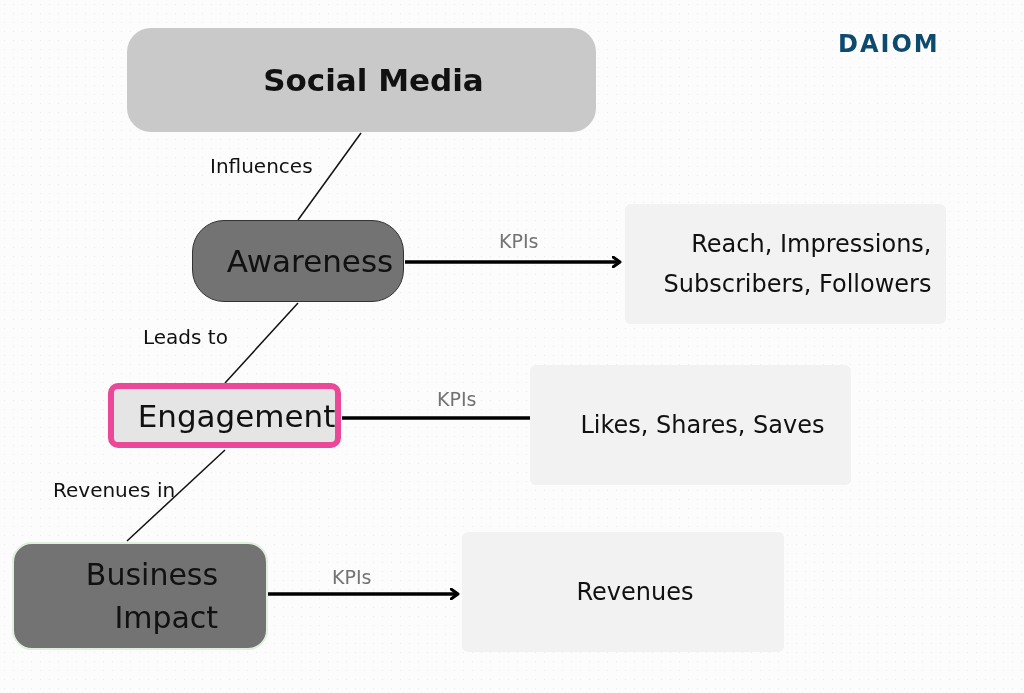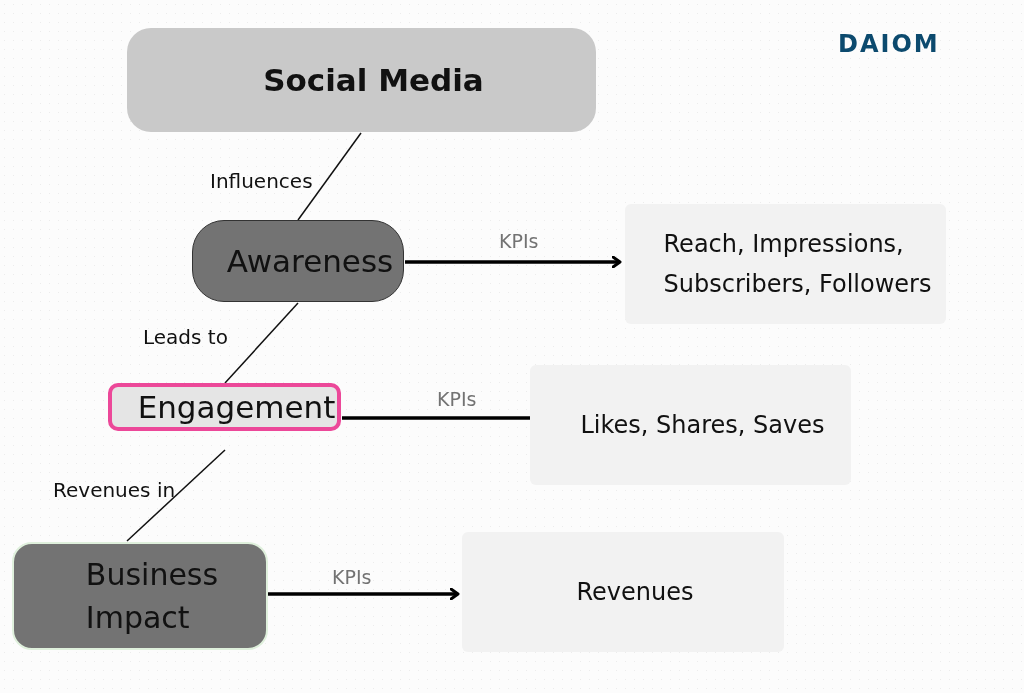--- a/index.html
+++ b/index.html
@@ -7,35 +7,35 @@
     width: 1024px; height: 693px; position: relative; overflow: hidden;
     background-color: #fcfcfc;
     background-image: radial-gradient(#ececec 0.8px, transparent 1px);
     background-size: 9px 9px;
     font-family: "DejaVu Sans", sans-serif;
     color: #111;
   }
   .abs { position: absolute; }
   .node {
     position: absolute; display: flex; align-items: center; justify-content: center;
-    text-align: left; box-sizing: border-box; padding-left: 24px;
+    text-align: right; box-sizing: border-box; padding-left: 24px;
   }
   .root {
     left: 127px; top: 28px; width: 469px; height: 104px;
     background: #c9c9c9; border-radius: 24px;
     font-weight: bold; font-size: 31px; line-height: 46px;
   }
   .awareness {
     left: 192px; top: 220px; width: 212px; height: 82px;
     background: #737373; border: 1.5px solid #333; border-radius: 32px;
     font-size: 31px;
   }
   .engagement {
-    left: 108px; top: 383px; width: 233px; height: 48px;
-    background: #e5e5e5; border: 4px solid #ec4899; border-radius: 10px;
+    left: 108px; top: 383px; width: 233px; height: 65px;
+    background: #e5e5e5; border: 6px solid #ec4899; border-radius: 10px;
     font-size: 31px;
   }
   .business {
     left: 12px; top: 542px; width: 256px; height: 108px;
     background: #737373; border: 2px solid #dff0dc; border-radius: 20px;
     font-size: 30px; line-height: 43px;
   }
   .kpi-box {
     background: #f2f2f2; border-radius: 6px;
     font-size: 24px; line-height: 40px; color: #111;
@@ -71,21 +71,21 @@
 </svg>
 
 <div class="abs logo">DAIOM</div>
 
 <div class="node root">
   <div>
     <div>Social Media</div>
   </div>
 </div>
 
-<div class="abs label" style="left:210px; top:169px;">Influences</div>
+<div class="abs label" style="left:210px; top:154px;">Influences</div>
 <div class="abs label" style="left:143px; top:325px;">Leads to</div>
 <div class="abs label" style="left:53px; top:478px;">Revenues in</div>
 
 <div class="node awareness">
   <span>Awareness</span>
 </div>
 <div class="abs kpi-label" style="left:499px; top:230px;">KPIs</div>
 <div class="node kpi-box kpi1">
   <div>
     <div>Reach, Impressions,</div>

